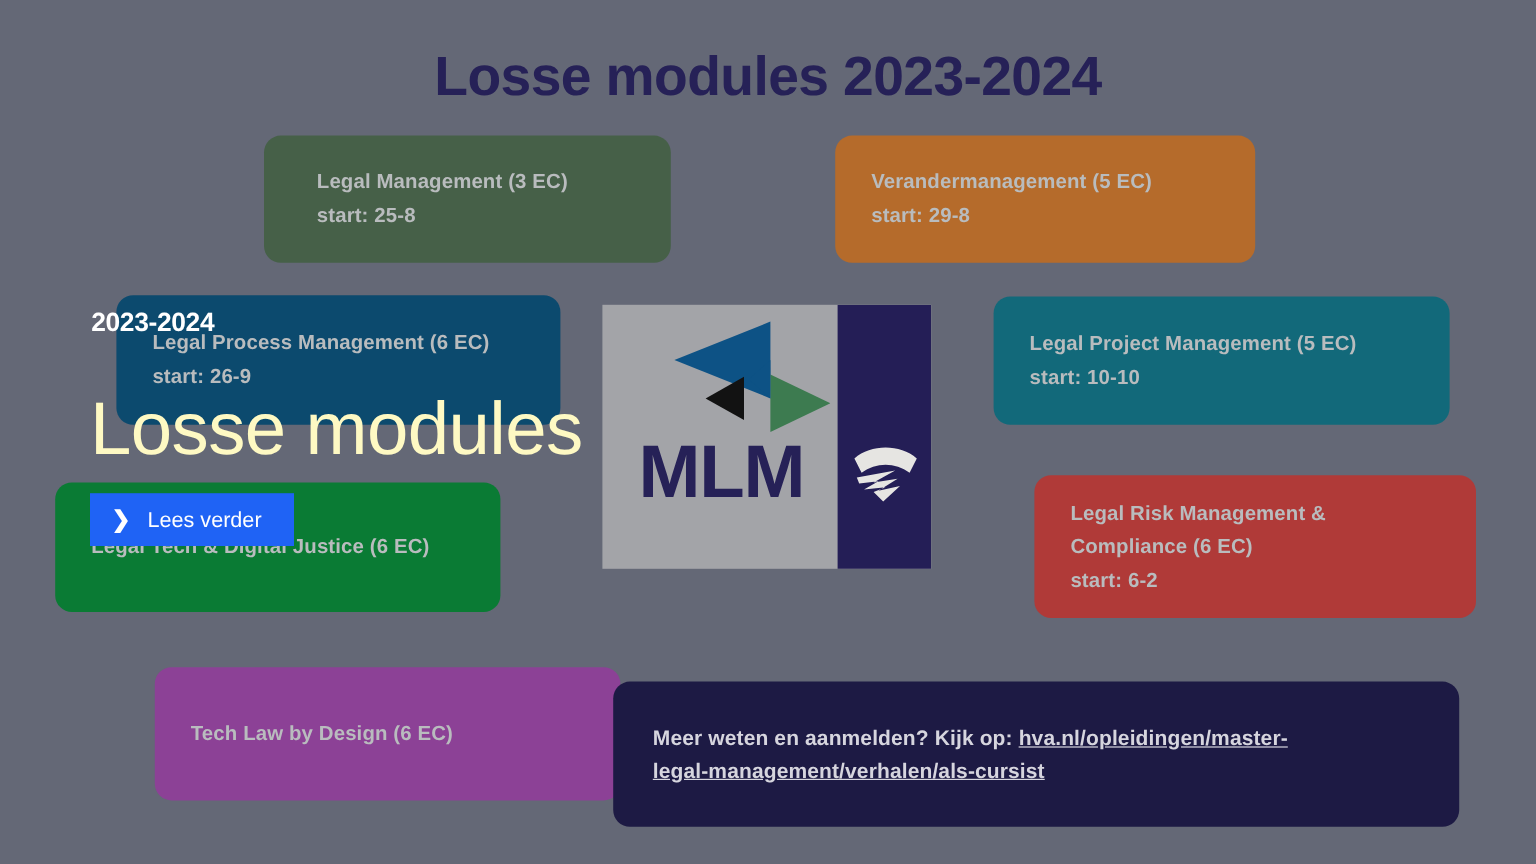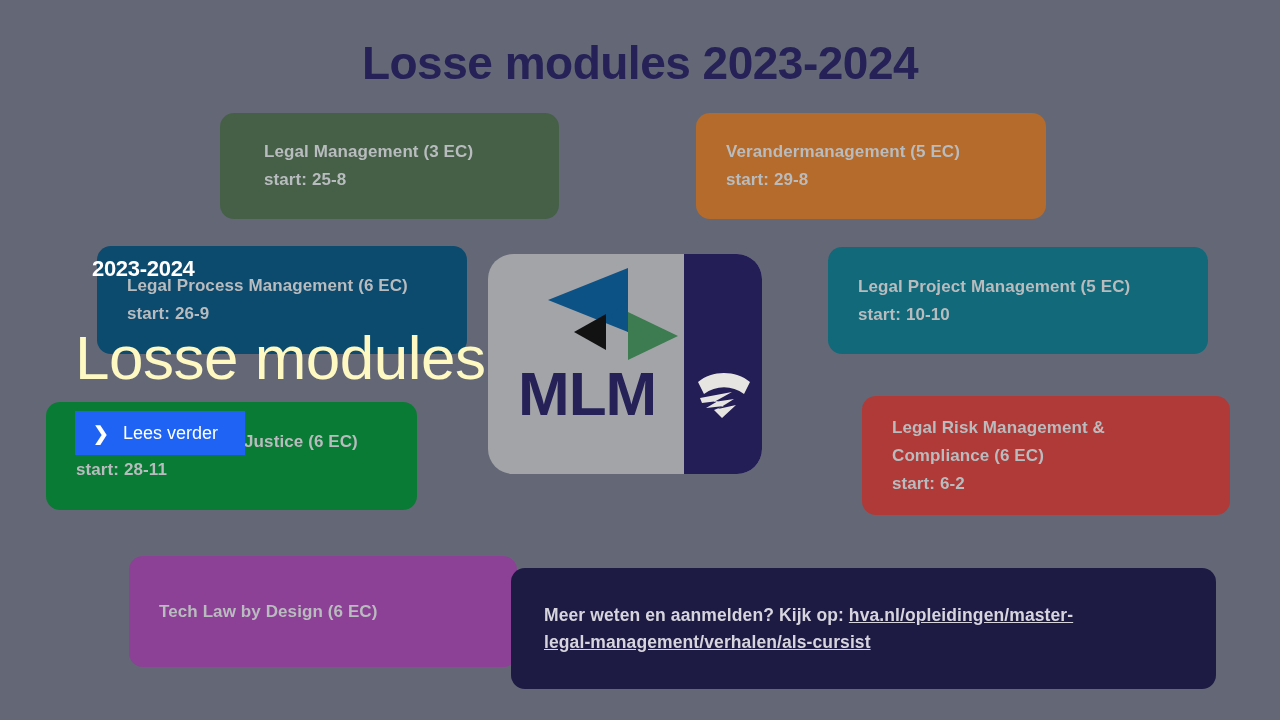--- a/index.html
+++ b/index.html
@@ -86,27 +86,26 @@
     letter-spacing: 0.1px;
   }
   .footer-link {
     color: #d6d5de;
     text-decoration: underline;
   }
 
   
   #logo-block {
     position: absolute;
-    left: 488px;
+    left: 502px;
     top: 254px;
     width: 274px;
     height: 220px;
     background: #a3a4a8;
     overflow: hidden;
-    border-radius: 25px;
   }
   #logo-right-panel {
     position: absolute;
     right: 0;
     top: 0;
     width: 78px;
     height: 273px;
     background: #241e56;
   }
   #logo-mark { position: absolute; left: 30px; top: 10px; }
@@ -125,21 +124,20 @@
   
   #overlay-year {
     position: absolute;
     left: 76px;
     top: 256px;
     font-size: 22px;
     font-weight: bold;
     color: #ffffff;
     letter-spacing: -0.3px;
     white-space: nowrap;
-    margin-left: 16px;
   }
   #overlay-heading {
     position: absolute;
     left: 75px;
     top: 320px;
     font-size: 62px;
     font-weight: normal;
     color: #fef9c3;
     letter-spacing: -0.5px;
     line-height: 76px;
@@ -197,21 +195,20 @@
     <div class="card-line">start: 26-9</div>
   </div>
 
   <div class="card" id="card-legal-project">
     <div class="card-line">Legal Project Management (5 EC)</div>
     <div class="card-line">start: 10-10</div>
   </div>
 
   <div class="card" id="card-digital-justice">
     <div class="card-line">Legal Tech &amp; Digital Justice (6 EC)</div>
-    <div class="card-line">start: 28-11</div>
   </div>
 
   <div class="card" id="card-legal-risk">
     <div class="card-line">Legal Risk Management &amp;</div>
     <div class="card-line">Compliance (6 EC)</div>
     <div class="card-line">start: 6-2</div>
   </div>
 
   <div class="card" id="card-tech-law">
     <div class="card-line">Tech Law by Design (6 EC)</div>

